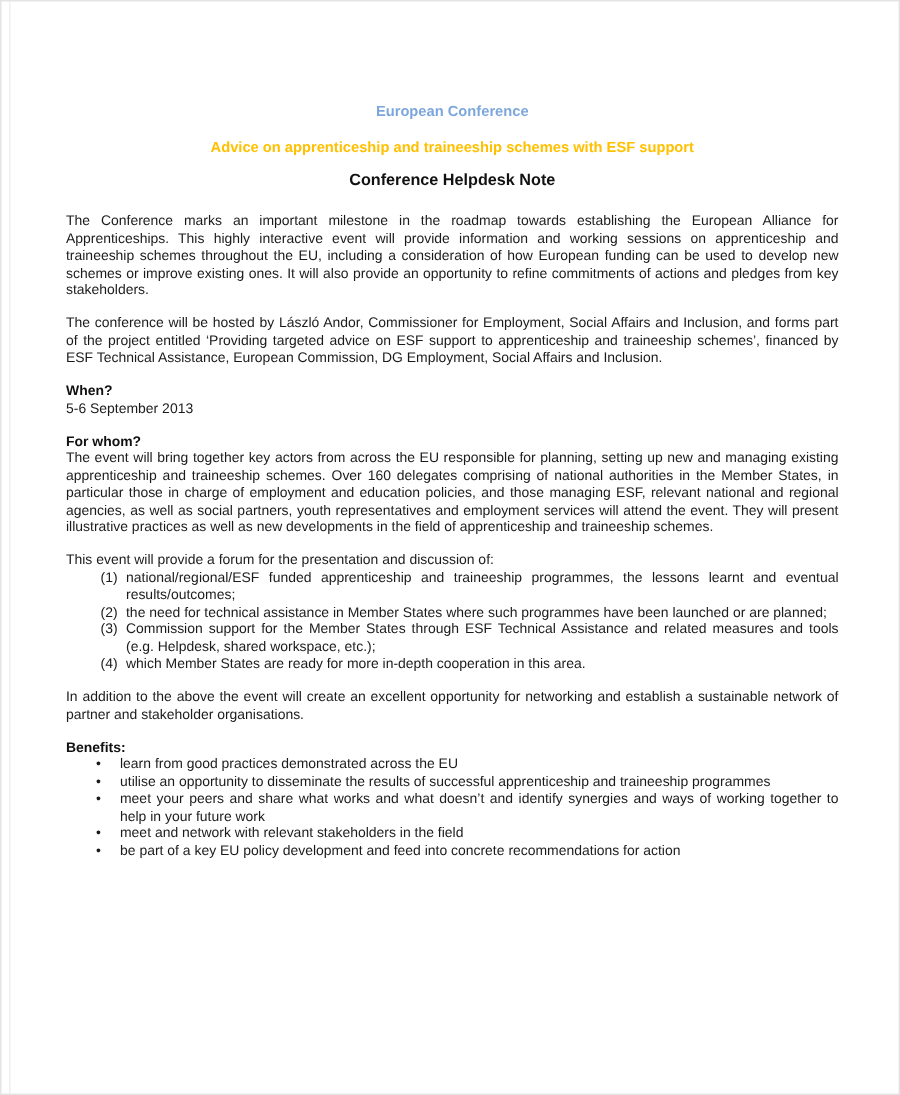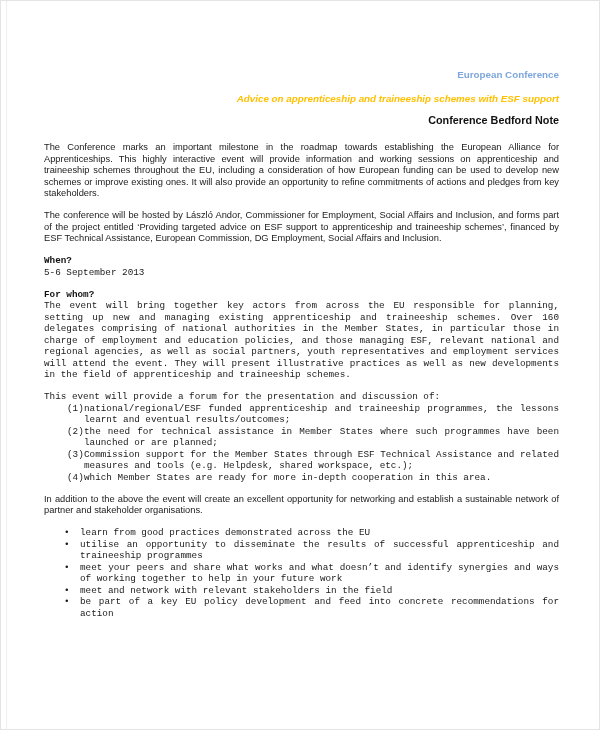--- a/index.html
+++ b/index.html
@@ -27,31 +27,30 @@
     padding: 68px 40px 0 43px;
     overflow: hidden;
   }
   .page::before {
     content: "";
     position: absolute;
     left: 5px; top: 0; bottom: 0;
     width: 1px;
     background: #efefef;
   }
-  .doc-header { text-align: right; }
+  .doc-header { text-align: center; }
   .conf-label {
     color: var(--accent-blue);
     font-weight: bold;
     font-size: 9.8px;
     margin-bottom: 12px;
   }
   .subtitle {
     color: var(--accent-orange);
     font-weight: bold;
-    font-style: italic;
     font-size: 9.8px;
     margin-bottom: 10px;
   }
   .doc-title {
     color: #111111;
     font-weight: bold;
     font-size: 10.8px;
     line-height: 13px;
     margin: 0 0 15px 0;
   }
@@ -59,21 +58,21 @@
     margin: 0 0 10.5px 0;
     text-align: justify;
   }
   h2.sec-heading {
     font-size: 9.3px;
     line-height: 11.5px;
     font-weight: bold;
     margin: 0;
     color: #111111;
   }
-  section { margin: 0 0 10.5px 0; font-family: Liberation Mono, monospace; }
+  section { margin: 0 0 10.5px 0; }
   section p.sec-body { margin: 0; text-align: justify; }
   .numlist, .bullets {
     list-style: none;
     margin: 0;
     padding: 0;
   }
   .numlist li {
     display: flex;
     align-items: flex-start;
   }
@@ -100,21 +99,21 @@
   }
 </style>
 </head>
 <body>
 
 <div class="page">
 
   <header class="doc-header">
     <div class="conf-label">European Conference</div>
     <div class="subtitle">Advice on apprenticeship and traineeship schemes with ESF support</div>
-    <h1 class="doc-title">Conference Bedford Note</h1>
+    <h1 class="doc-title">Conference Helpdesk Note</h1>
   </header>
 
   <p class="body-par">The Conference marks an important milestone in the roadmap towards establishing the European Alliance for Apprenticeships. This highly interactive event will provide information and working sessions on apprenticeship and traineeship schemes throughout the EU, including a consideration of how European funding can be used to develop new schemes or improve existing ones. It will also provide an opportunity to refine commitments of actions and pledges from key stakeholders.</p>
 
   <p class="body-par">The conference will be hosted by László Andor, Commissioner for Employment, Social Affairs and Inclusion, and forms part of the project entitled ‘Providing targeted advice on ESF support to apprenticeship and traineeship schemes’, financed by ESF Technical Assistance, European Commission, DG Employment, Social Affairs and Inclusion.</p>
 
   <section>
     <h2 class="sec-heading">When?</h2>
     <p class="sec-body">5-6 September 2013</p>
   </section>
@@ -143,20 +142,21 @@
       <li>
         <span class="num">(4)</span>
         <span class="txt">which Member States are ready for more in-depth cooperation in this area.</span>
       </li>
     </ol>
   </section>
 
   <p class="body-par">In addition to the above the event will create an excellent opportunity for networking and establish a sustainable network of partner and stakeholder organisations.</p>
 
   <section>
+    <h2 class="sec-heading">Benefits:</h2>
     <ul class="bullets">
       <li>
         <span class="dot">•</span>
         <span class="txt">learn from good practices demonstrated across the EU</span>
       </li>
       <li>
         <span class="dot">•</span>
         <span class="txt">utilise an opportunity to disseminate the results of successful apprenticeship and traineeship programmes</span>
       </li>
       <li>

